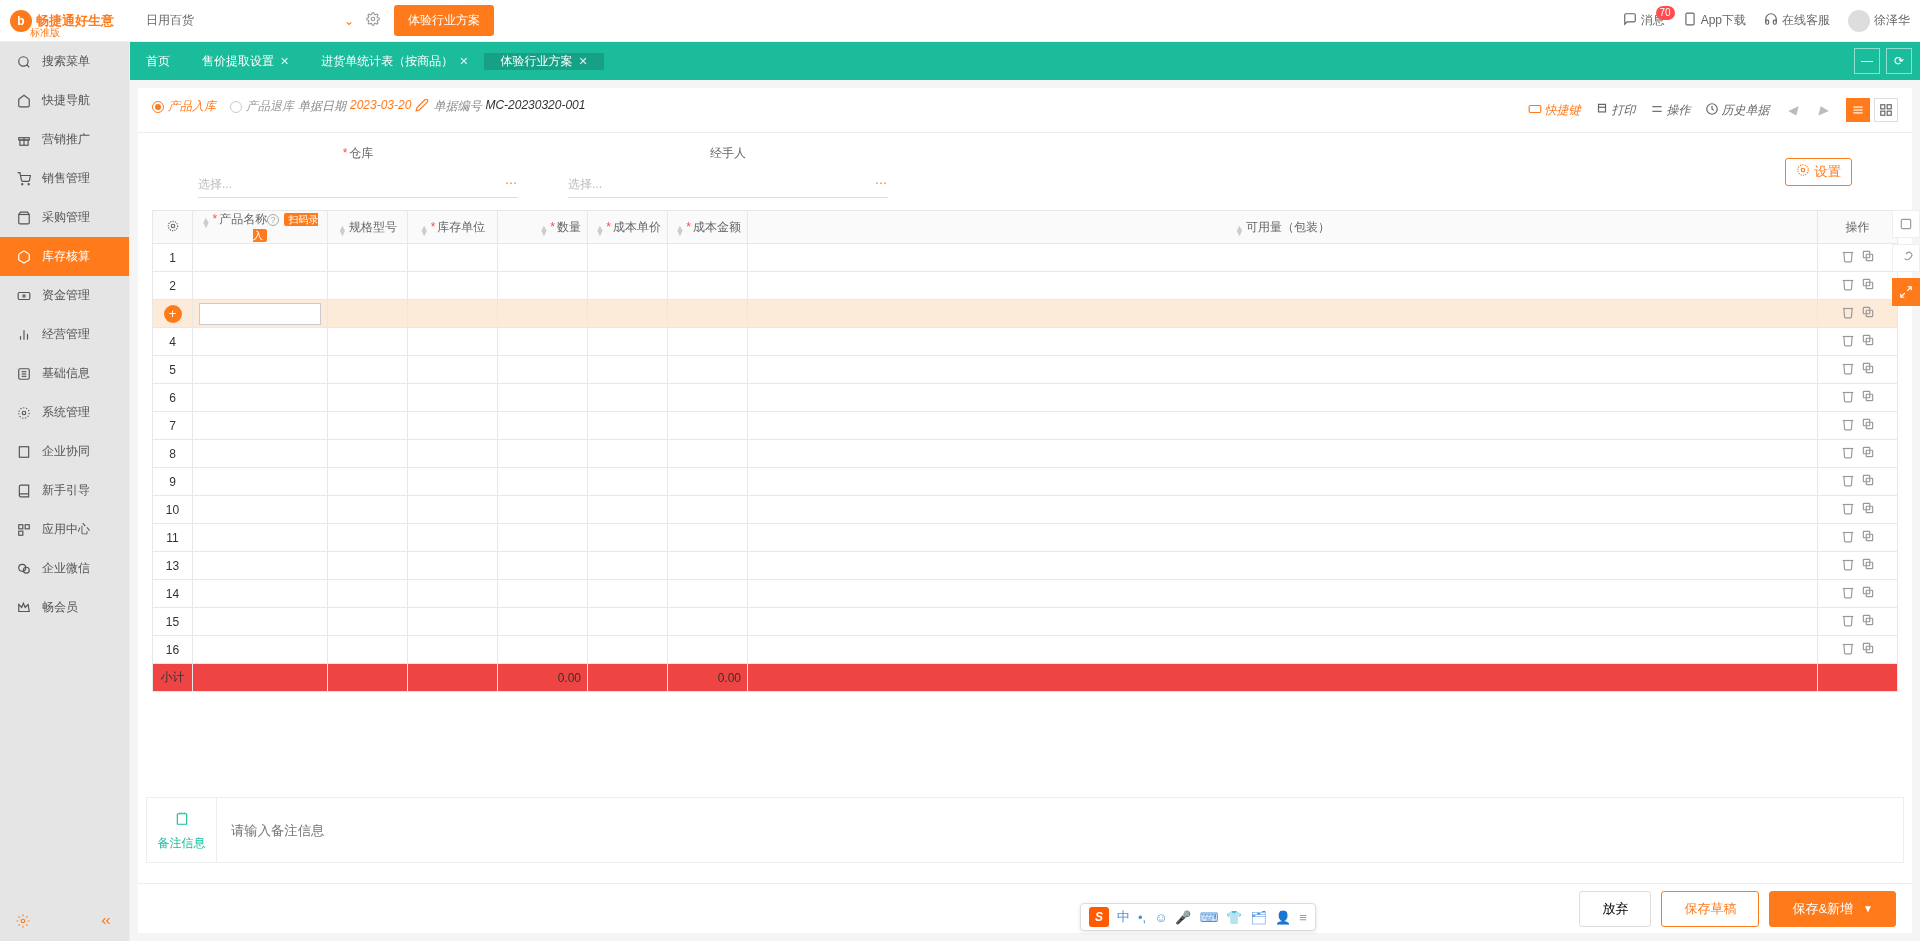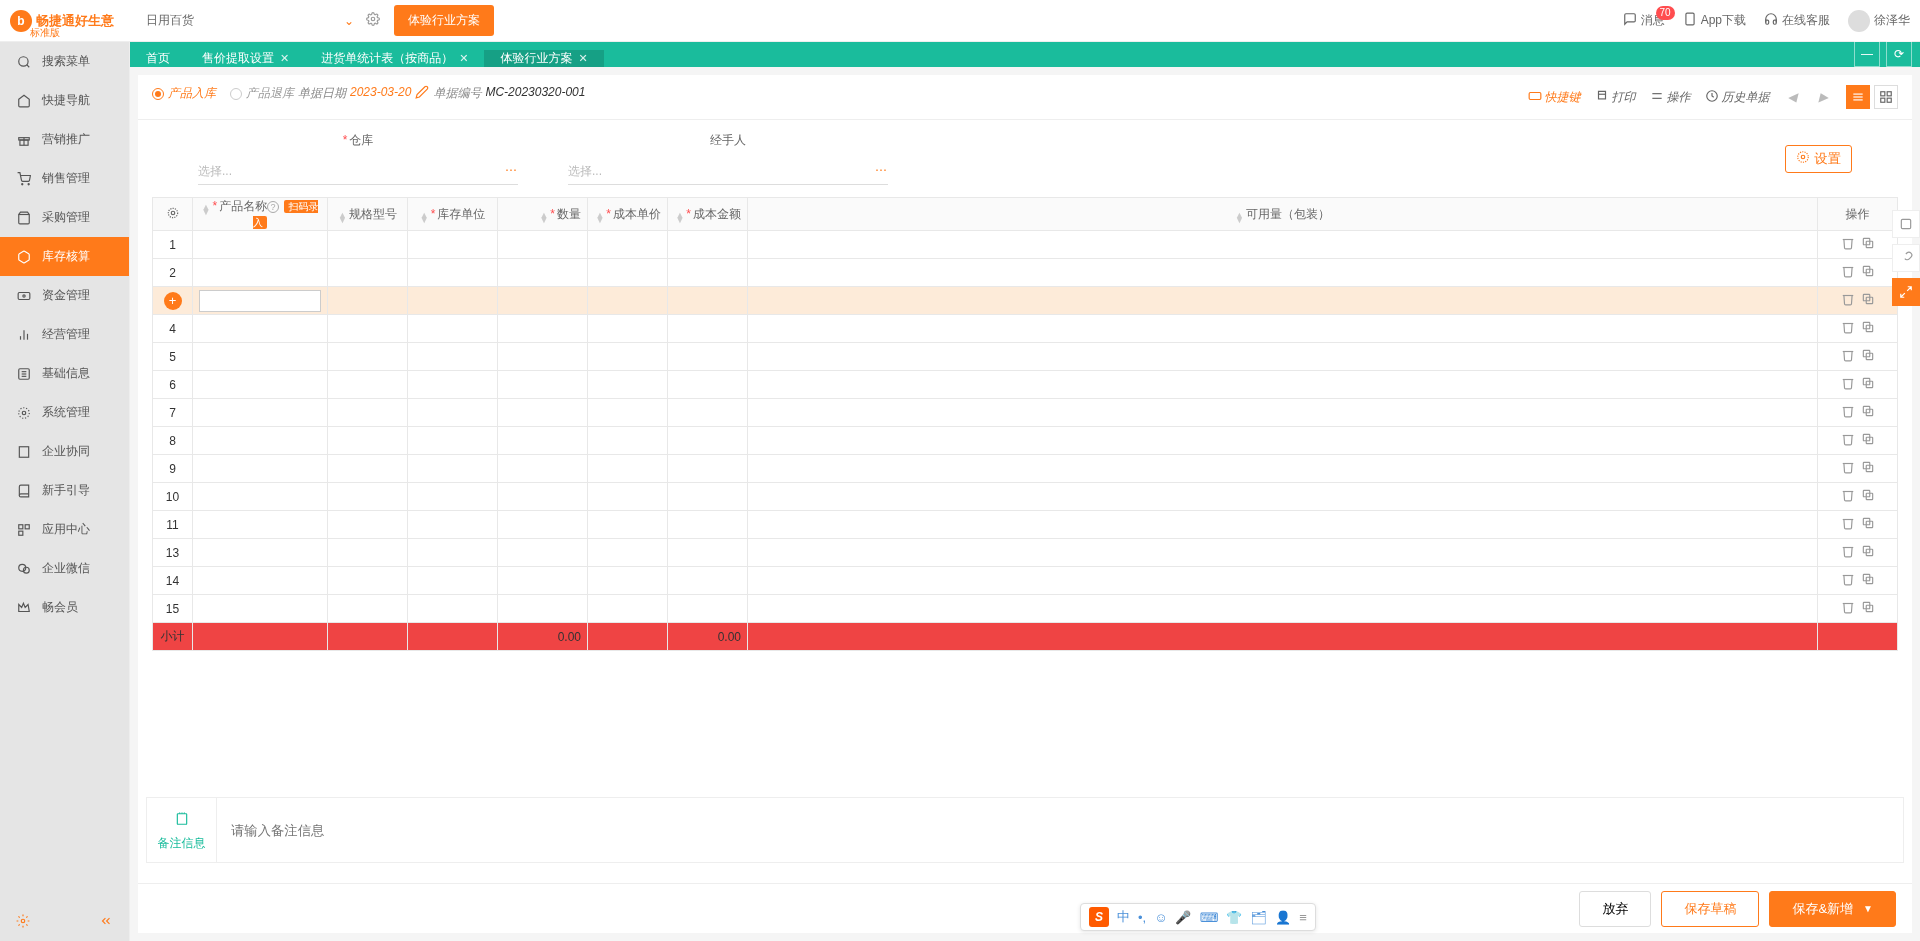--- a/index.html
+++ b/index.html
@@ -26,21 +26,21 @@
 
 
 .sidebar { width: 130px; background: #e5e5e5; border-right: 1px solid #eee; display: flex; flex-direction: column; }
 .sidebar-item { display: flex; align-items: center; gap: 10px; padding: 11px 16px; color: #555; cursor: pointer; }
 .sidebar-item.active { background: #ff7a1a; color: #fff; }
 .sidebar-icon { width: 16px; height: 16px; display: inline-flex; align-items: center; justify-content: center; }
 .sidebar-bottom { margin-top: auto; display: flex; justify-content: space-between; padding: 10px 16px; color: #ff7a1a; }
 
 
 .main { flex: 1; display: flex; flex-direction: column; background: #f5f5f5; min-width: 0; }
-.tabs-bar { height: 25px; background: #1abc9c; display: flex; align-items: flex-end; }
+.tabs-bar { height: 38px; background: #1abc9c; display: flex; align-items: center; }
 .tab { display: flex; align-items: center; padding: 0 16px; color: #fff; cursor: pointer; gap: 6px; font-size: 12px; }
 .tab.active { background: #16a085; }
 .tab-close { font-size: 11px; opacity: 0.85; }
 .tabs-right { margin-left: auto; display: flex; align-items: center; gap: 6px; padding-right: 8px; }
 .tabs-right-btn { width: 26px; height: 26px; border: 1px solid rgba(255,255,255,0.5); color: #fff; display: flex; align-items: center; justify-content: center; cursor: pointer; }
 
 
 .content { flex: 1; background: #fff; margin: 8px; display: flex; flex-direction: column; min-height: 0; position: relative; }
 .doc-header { display: flex; align-items: flex-start; padding: 10px 14px; border-bottom: 1px solid #eee; gap: 4px; font-style: italic; }
 .radio-group { display: flex; gap: 14px; align-items: center; }
@@ -757,20 +757,41 @@
                         <polyline points="3 6 5 6 21 6"></polyline>
                         <path d="M19 6l-1 14a2 2 0 0 1-2 2H8a2 2 0 0 1-2-2L5 6"></path>
                       </svg>
                     </span><span class="row-op">
                       <svg viewBox="0 0 24 24" fill="none" stroke="currentColor" stroke-width="2">
                         <rect x="9" y="9" width="11" height="11" rx="1"></rect>
                         <rect x="4" y="4" width="11" height="11" rx="1"></rect>
                       </svg>
                     </span></td>
                 </tr>
+                <tr>
+                  <td class="col-idx">16</td>
+                  <td></td>
+                  <td></td>
+                  <td></td>
+                  <td></td>
+                  <td></td>
+                  <td></td>
+                  <td></td>
+                  <td class="col-ops"><span class="row-op">
+                      <svg viewBox="0 0 24 24" fill="none" stroke="currentColor" stroke-width="2">
+                        <polyline points="3 6 5 6 21 6"></polyline>
+                        <path d="M19 6l-1 14a2 2 0 0 1-2 2H8a2 2 0 0 1-2-2L5 6"></path>
+                      </svg>
+                    </span><span class="row-op">
+                      <svg viewBox="0 0 24 24" fill="none" stroke="currentColor" stroke-width="2">
+                        <rect x="9" y="9" width="11" height="11" rx="1"></rect>
+                        <rect x="4" y="4" width="11" height="11" rx="1"></rect>
+                      </svg>
+                    </span></td>
+                </tr>
               </tbody>
             <tfoot>
               <tr class="subtotal">
                 <td class="col-idx">小计</td>
                 <td></td>
                   <td></td>
                   <td></td>
                 <td class="col-qty">0.00</td>
                 <td></td>
                 <td class="col-amount">0.00</td>

